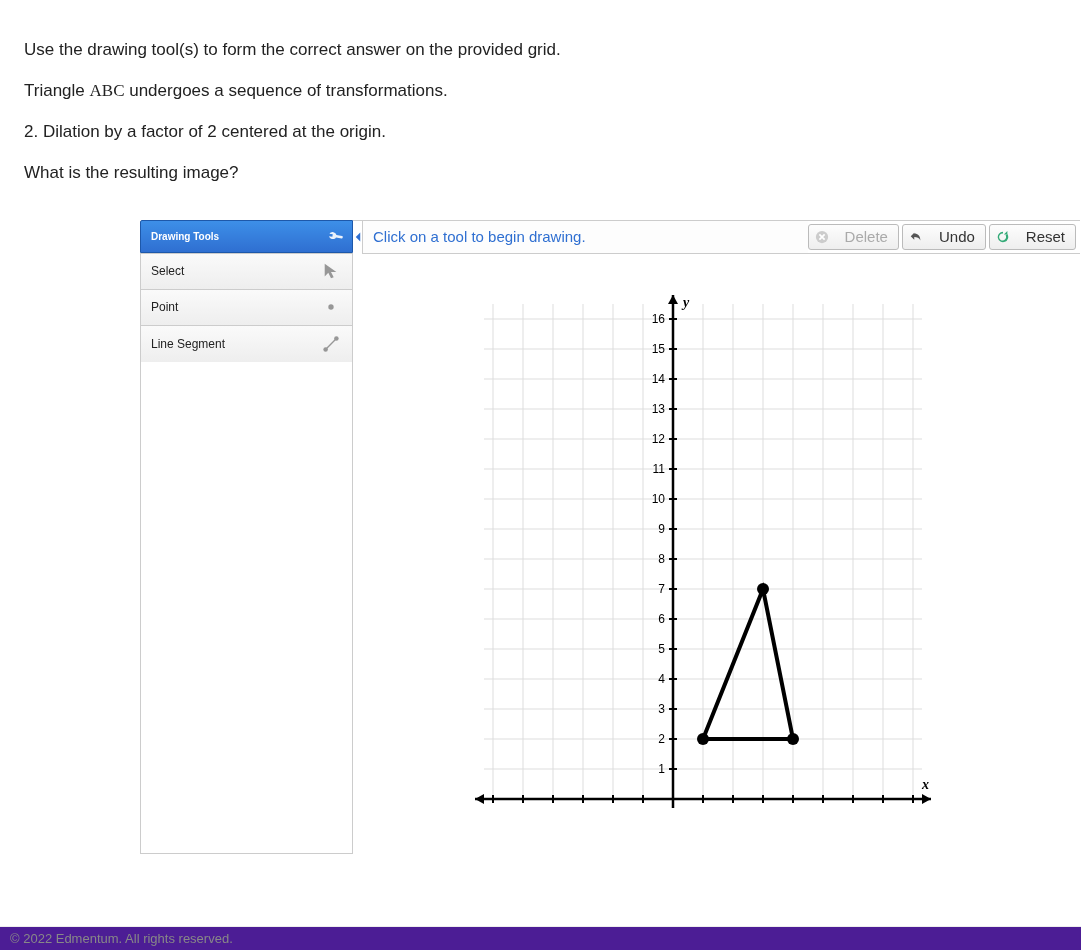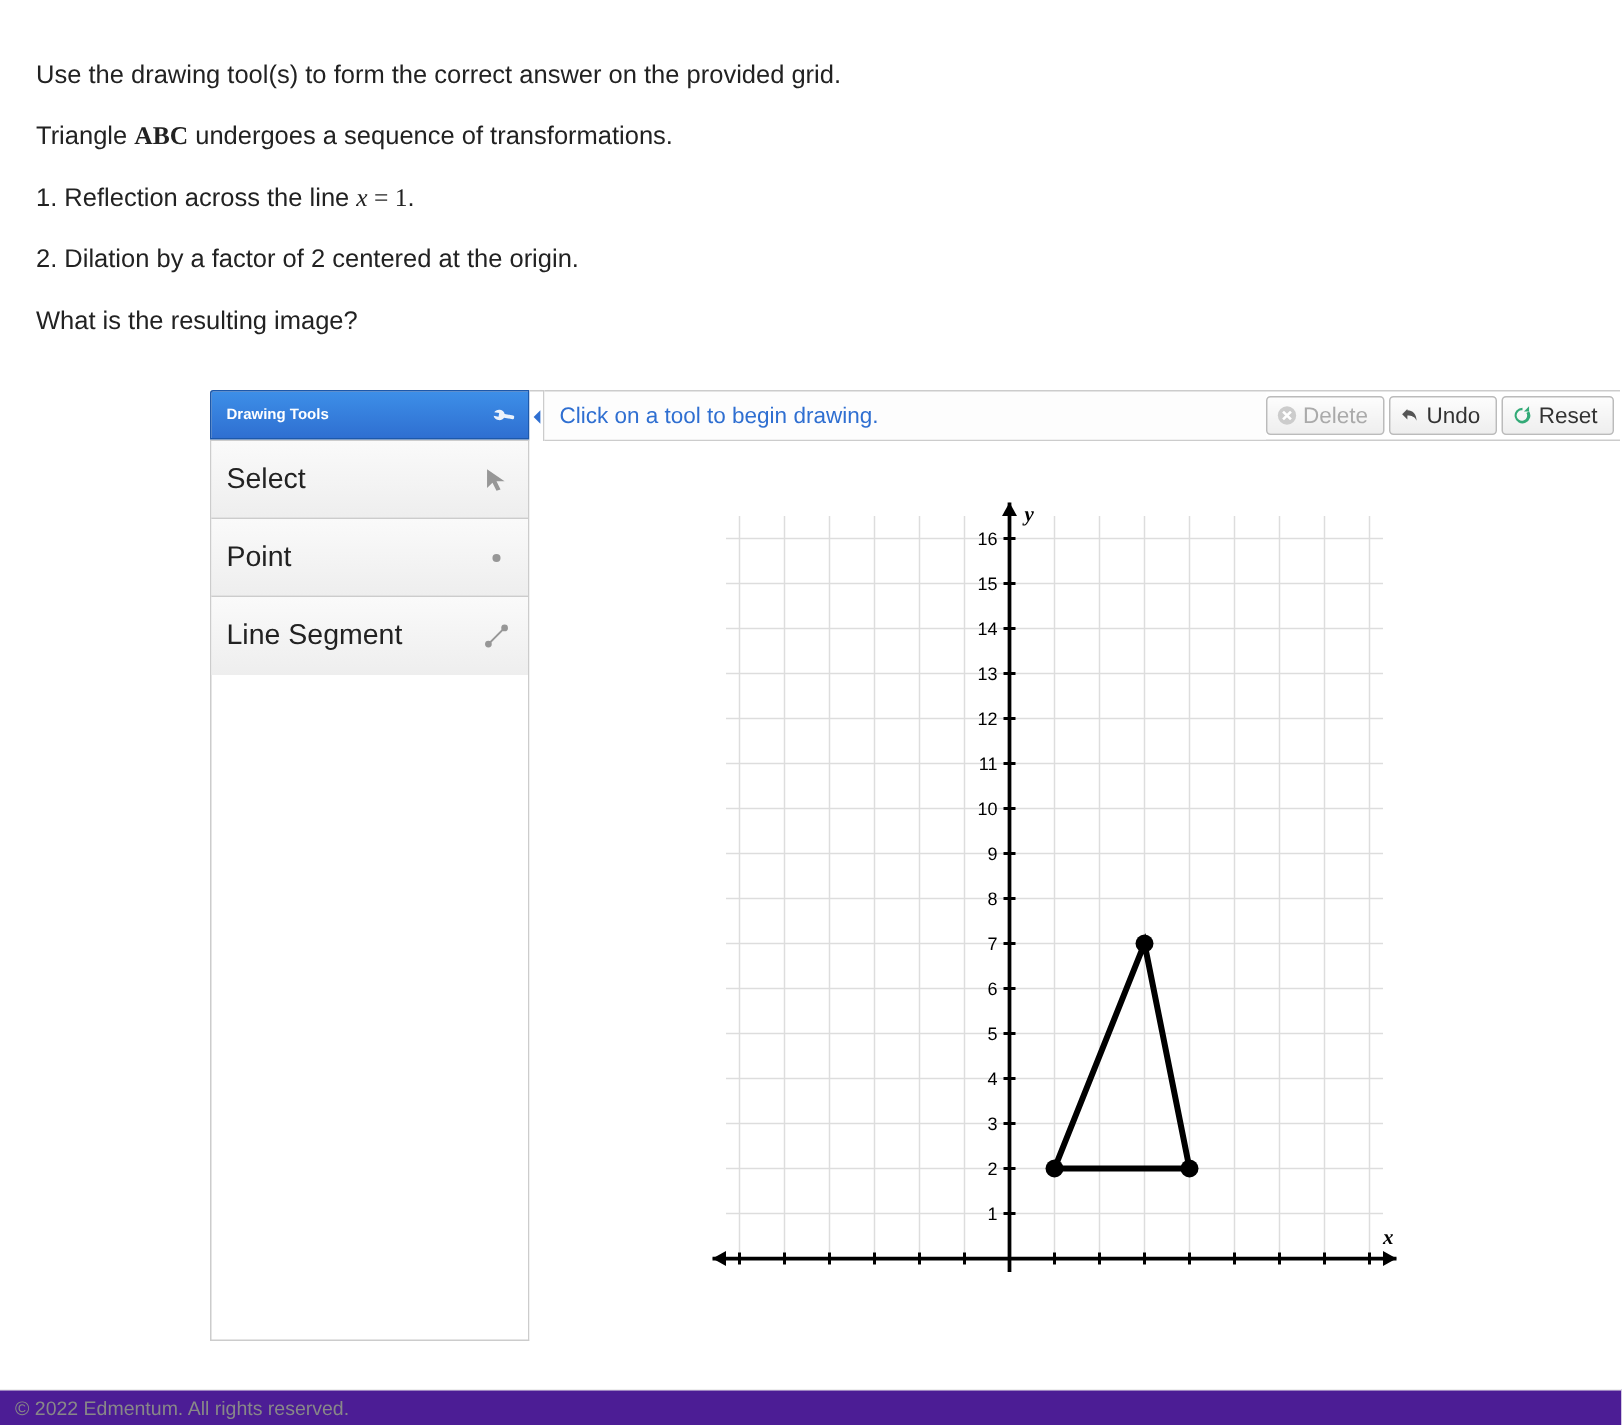--- a/index.html
+++ b/index.html
@@ -12,21 +12,21 @@
     position: relative;
   }
   .question {
     padding: 36px 24px 12px;
     line-height: 1.7;
     font-size: 17px;
     color: #222;
   }
   .question p { margin-bottom: 12px; }
   .serif { font-family: Georgia, 'Times New Roman', serif; }
-  .bold { font-weight: bold; }
+  .bold { font-weight: normal; }
   .math { font-style: italic; }
   .tool-area {
     margin: 8px 0 0 140px;
     width: 940px;
   }
   .toolbar-row {
     display: flex;
     align-items: stretch;
     height: 34px;
     border-bottom: 1px solid #ccc;
@@ -72,45 +72,45 @@
     gap: 3px;
     align-items: center;
     padding-right: 4px;
     border-top:1px solid #ccc;
   }
   .btn {
     height: 26px;
     padding: 0 10px 0 6px;
     display: flex;
     align-items: center;
-    gap: 4px;
+    gap: 16px;
     font-size: 15px;
     color: #333;
     background: linear-gradient(#fdfdfd,#eee);
     border: 1px solid #bbb;
     border-radius: 3px;
     cursor: pointer;
   }
   .btn.disabled { color: #aaa; }
   .btn .ico { width: 14px; height: 14px; }
   .body-row { display: flex; }
   .tools-list {
     width: 213px;
     border-left: 1px solid #ccc;
     border-right: 1px solid #ccc;
     border-bottom: 1px solid #ccc;
     background: #fff;
   }
   .tool-item {
-    height: 52px;
+    height: 36px;
     display: flex;
     align-items: center;
     justify-content: space-between;
     padding: 0 12px 0 10px;
-    font-size: 19px;
+    font-size: 12px;
     color: #222;
     border-bottom: 1px solid #ccc;
     background: linear-gradient(#fafafa,#eee);
     cursor: pointer;
   }
   .tool-item:last-child{ border-bottom:none;}
   .tool-icon { width: 18px; height: 18px; opacity:.65;}
   .grid-pane {
     flex: 1;
     background: #fff;
@@ -137,23 +137,20 @@
     overflow:hidden;
   }
 </style>
 </head>
 <body>
 
 <div class="question">
   <p>Use the drawing tool(s) to form the correct answer on the provided grid.</p>
   <p>
     <span>Triangle </span><span class="serif bold">ABC</span><span> undergoes a sequence of transformations.</span>
-  </p>
-  <p>
-    <span>1. Reflection across the line </span><span class="serif math">x</span><span class="serif"> = </span><span class="serif">1</span><span>.</span>
   </p>
   <p>2. Dilation by a factor of 2 centered at the origin.</p>
   <p>What is the resulting image?</p>
 </div>
 
 <div class="tool-area">
   <div class="toolbar-row">
     <div class="tools-header">
       <span>Drawing Tools</span>
       <svg class="wrench" viewBox="0 0 24 24" fill="#fff">

